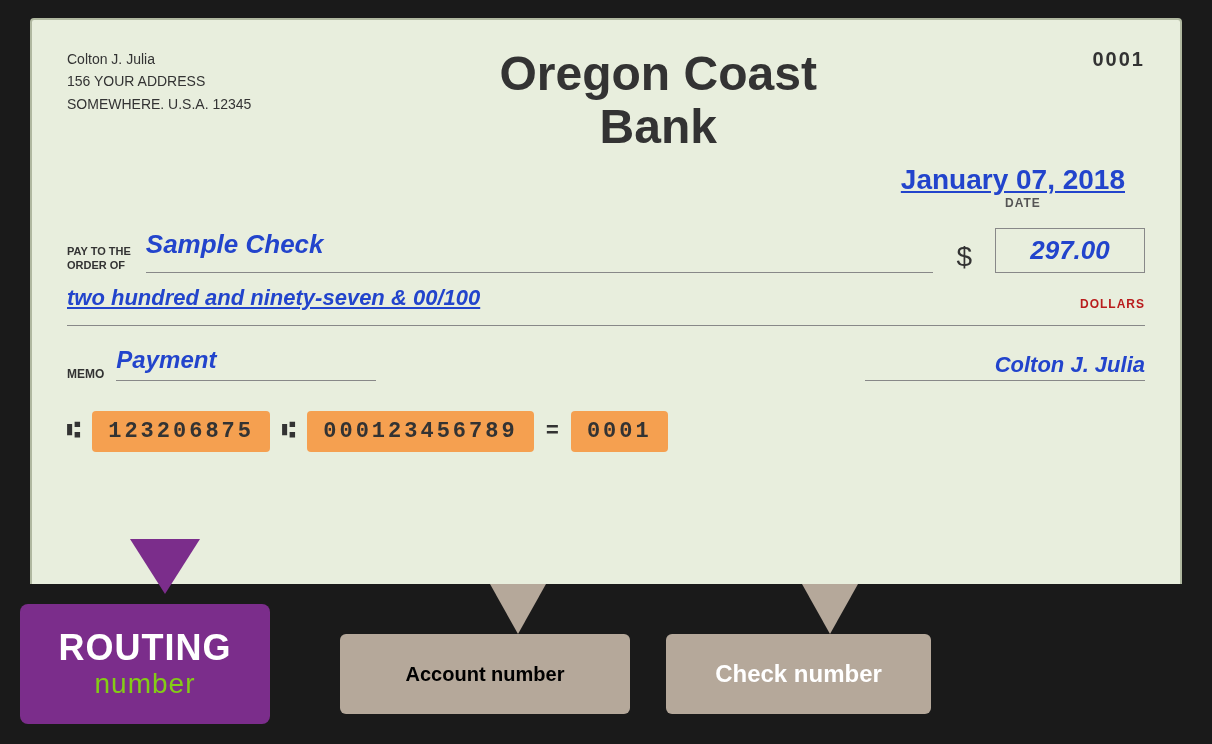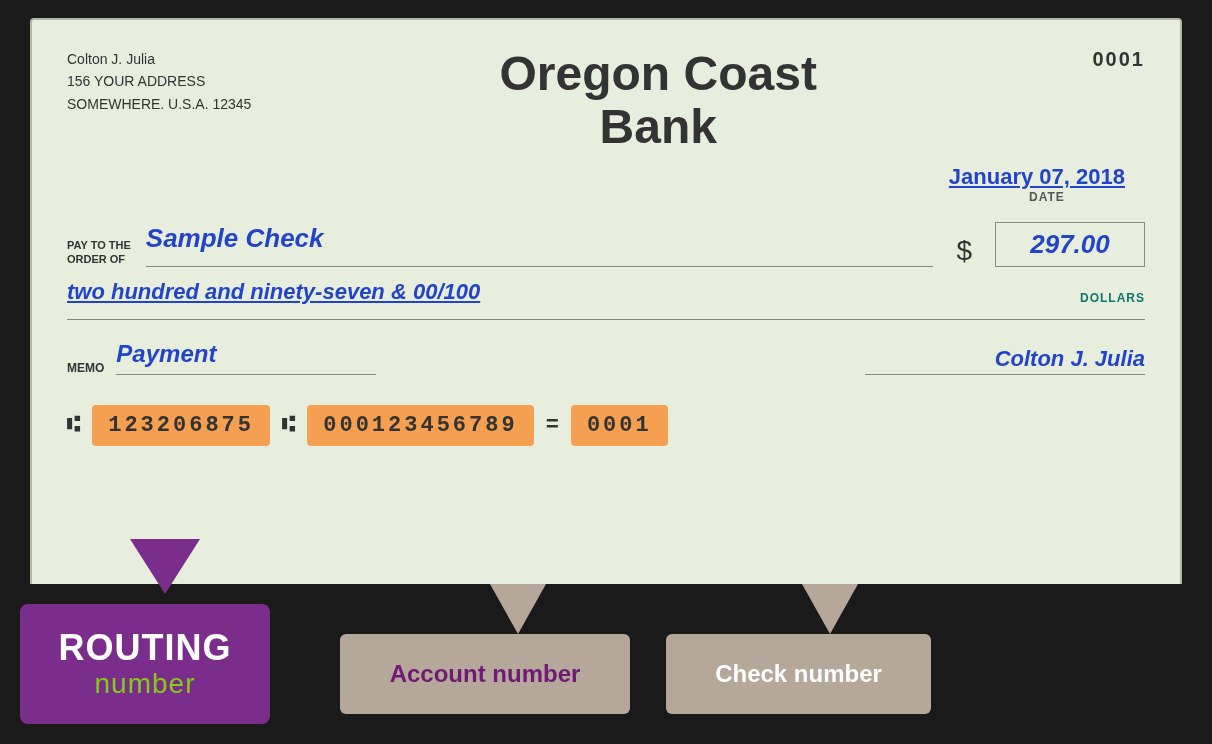--- a/index.html
+++ b/index.html
@@ -64,22 +64,22 @@
       height: 80px;
       background: #b5a89a;
       border-radius: 6px;
       display: flex;
       align-items: center;
       justify-content: center;
       z-index: 10;
     }
 
     .account-label span {
-      color: #701a75;
-      font-size: 24px;
+      color: #000000;
+      font-size: 20px;
       font-weight: 700;
       text-align: left;
     }
 
     .check-label {
       position: absolute;
       left: 666px;
       bottom: 30px;
       width: 265px;
       height: 80px;
@@ -185,21 +185,21 @@
     .date-section {
       display: flex;
       justify-content: flex-end;
       align-items: flex-end;
       margin-bottom: 18px;
       margin-top: 5px;
     }
 
     .date-value {
       color: #2244cc;
-      font-size: 22px;
+      font-size: 28px;
       text-decoration: underline;
       font-weight: 600;
       margin-right: 20px;
     }
 
     .date-label {
       font-size: 12px;
       color: #555;
       font-weight: 700;
       letter-spacing: 1px;
@@ -271,21 +271,21 @@
     .written-amount {
       color: #2244cc;
       font-size: 22px;
       font-weight: 600;
       font-style: italic;
       text-decoration: underline;
     }
 
     .dollars-label {
       font-size: 12px;
-      color: #0f766e;
+      color: #b91c1c;
       font-weight: 700;
       letter-spacing: 1px;
       text-align: right;
     }
 
     
     .memo-section {
       display: flex;
       justify-content: space-between;
       align-items: flex-end;

